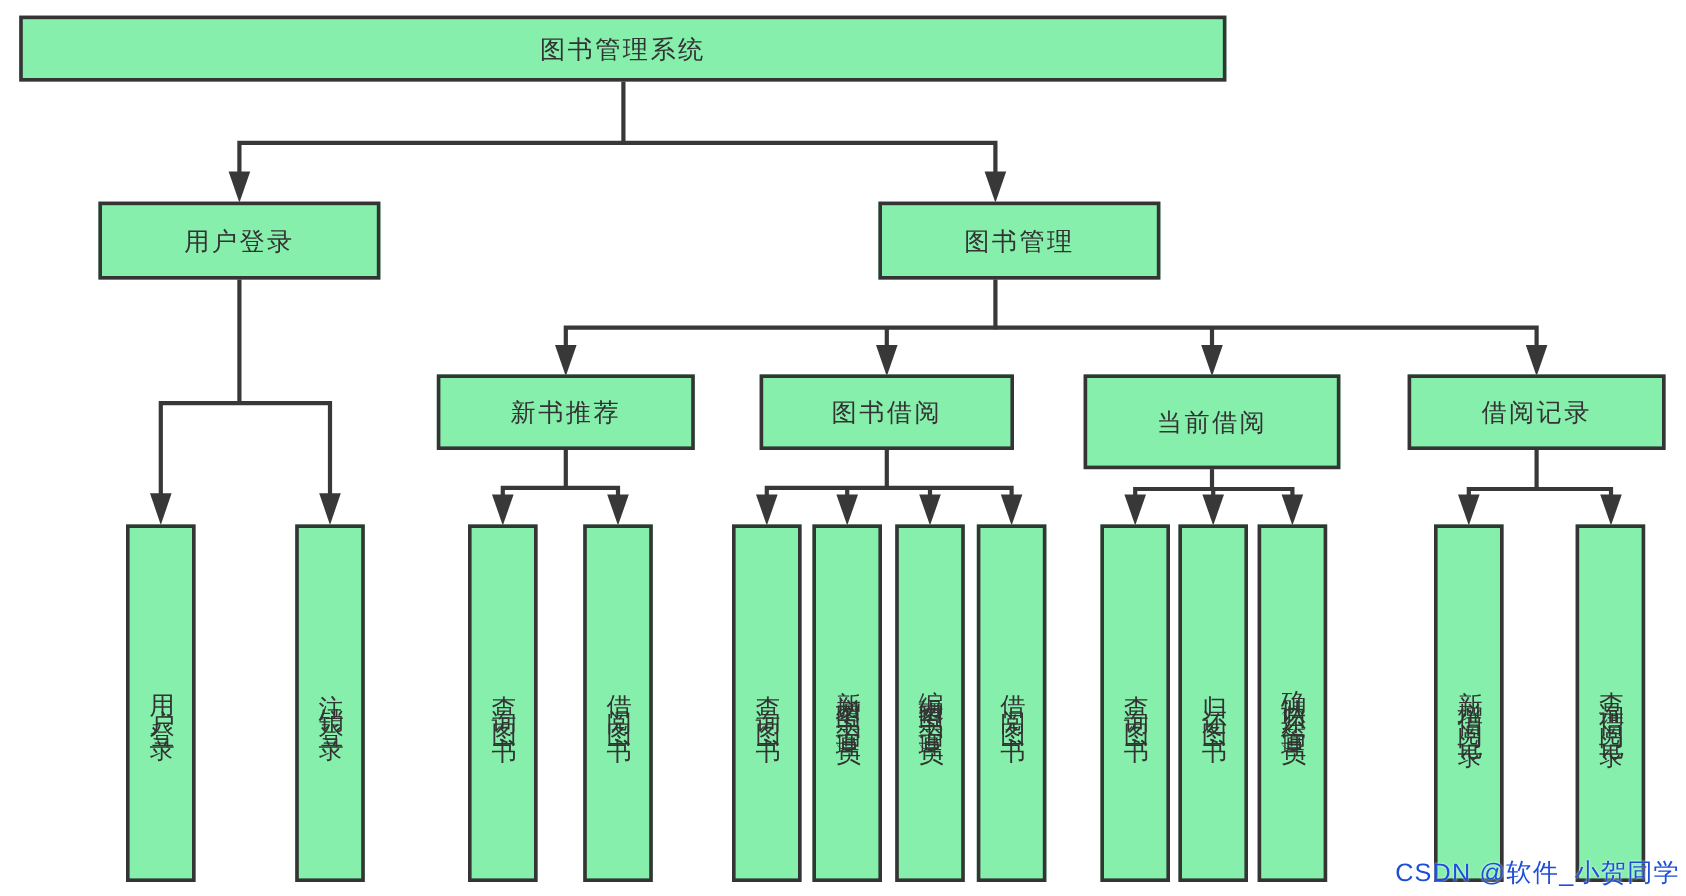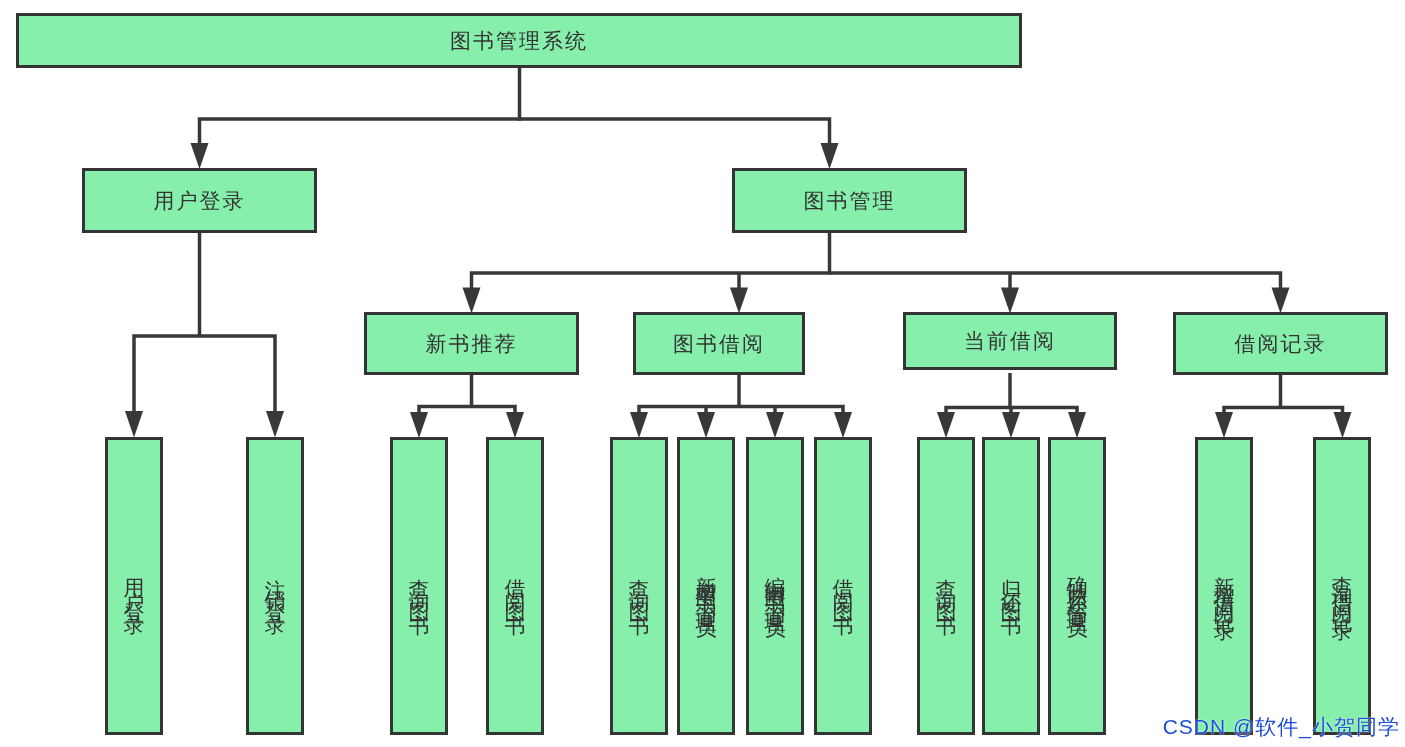--- a/index.html
+++ b/index.html
@@ -133,22 +133,22 @@
       <polygon points="1333.5,412 1351.5,412 1342.5,438"></polygon>
     </g>
   </svg>
 
   <div class="node" style="left:16px; top:13px; width:1006px; height:55px;">图书管理系统</div>
 
   <div class="node" style="left:82px; top:168px; width:235px; height:65px;">用户登录</div>
   <div class="node" style="left:712px; top:168px; width:235px; height:65px;margin-left:20px;">图书管理</div>
 
   <div class="node" style="left:364px; top:312px; width:215px; height:63px;font-family:Liberation Serif, serif;">新书推荐</div>
-  <div class="node" style="left:633px; top:312px; width:172px; height:63px;font-family:Liberation Mono, monospace;">图书借阅</div>
-  <div class="node" style="left:903px; top:312px; width:214px; height:58px;">当前借阅</div>
+  <div class="node" style="left:633px; top:312px; width:212px; height:63px;font-family:Liberation Mono, monospace;">图书借阅</div>
+  <div class="node" style="left:903px; top:312px; width:214px; height:79px;">当前借阅</div>
   <div class="node" style="left:1173px; top:312px; width:215px; height:63px;">借阅记录</div>
 
   <div class="node vnode" style="left:105px; top:437px; width:58px; height:298px;">用户登录</div>
   <div class="node vnode" style="left:246px; top:437px; width:58px; height:298px;">注销登录</div>
 
   <div class="node vnode" style="left:390px; top:437px; width:58px; height:298px;">查询图书</div>
   <div class="node vnode" style="left:486px; top:437px; width:58px; height:298px;">借阅图书</div>
 
   <div class="node vnode" style="left:610px; top:437px; width:58px; height:298px;">查询图书</div>
   <div class="node vnode long" style="left:677px; top:437px; width:58px; height:298px;">新增图书（管理员）</div>

